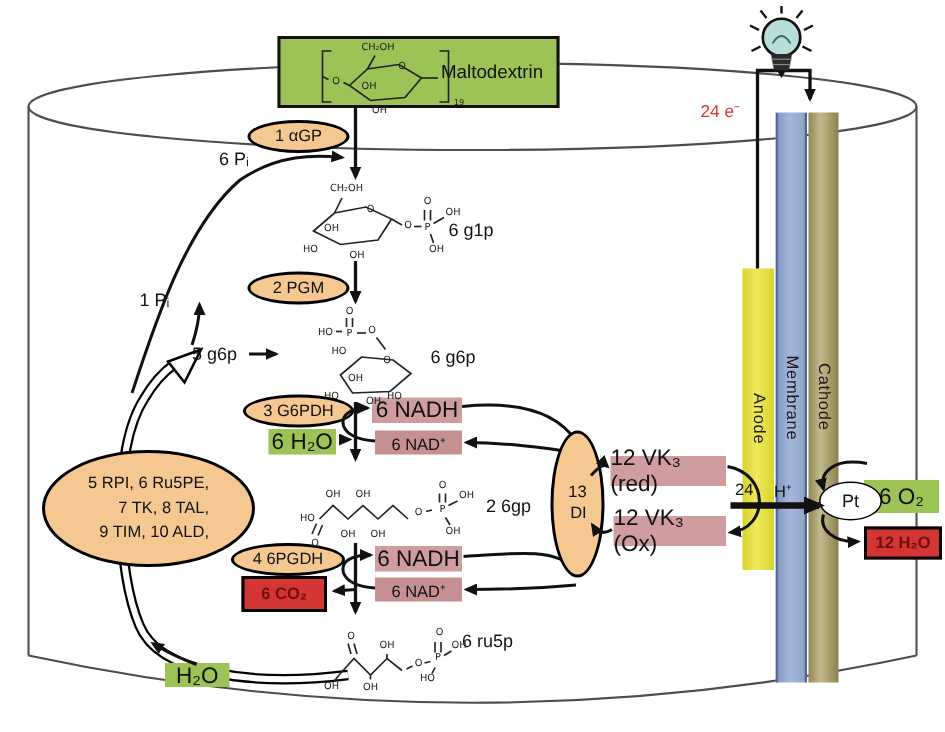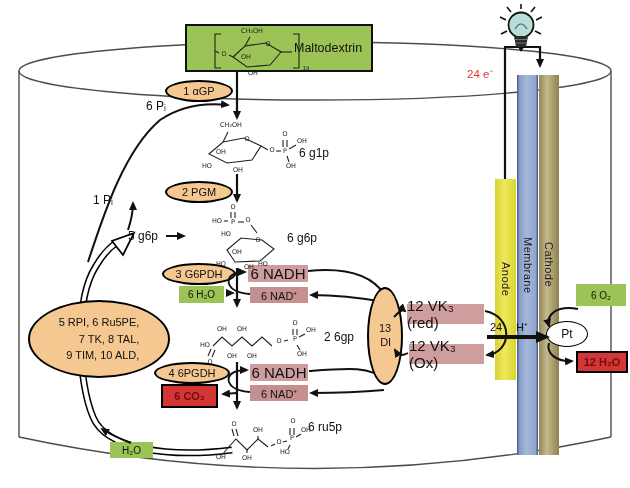--- a/index.html
+++ b/index.html
@@ -3,21 +3,21 @@
 <meta charset="utf-8">
 <style>
   html,body{margin:0;padding:0;background:#fff;}
   .stage{position:relative;width:630px;height:488px;background:#fff;overflow:hidden;
          font-family:"Liberation Sans",sans-serif;color:#111;}
   svg{position:absolute;left:0;top:0;width:630px;height:488px;}
   .layer-base{z-index:1;}
   .layer-top{z-index:3;pointer-events:none;}
   .ov{position:absolute;z-index:2;box-sizing:border-box;display:flex;align-items:center;justify-content:center;}
   .lbl{position:absolute;z-index:2;font-size:12px;white-space:nowrap;}
-  .box-green{background:var(--green);font-size:10px;}
+  .box-green{background:var(--green);font-size:15px;}
   .box-pink{background:var(--pink);font-size:15px;}
   .box-pinkdark{background:var(--pinkdark);font-size:11px;}
   .box-red{background:var(--red);border:2px solid #000;color:var(--redtext);font-size:11px;font-weight:bold;}
   .oval{background:var(--orange);border:2px solid #000;border-radius:50%;font-size:11px;text-align:right;}
   .oval-big{line-height:1.5;}
   .bar{position:absolute;z-index:2;}
   .bar-label{position:absolute;inset:0;display:flex;align-items:center;justify-content:center;
              writing-mode:vertical-rl;font-size:11px;color:#1a1a1a;letter-spacing:.5px;}
   .anode{background:linear-gradient(90deg,#d6d232,#efe95c 45%,#d8d42e);}
   .membrane{background:linear-gradient(90deg,#7b93c0,#a6b7da 45%,#8ba2cc);
@@ -98,21 +98,21 @@
 
   <div class="ov box-green" style="left:179px;top:286px;width:45px;height:17px;">6 H₂O</div>
   <div class="ov box-pink" style="left:248px;top:265px;width:60px;height:17px;">6 NADH</div>
   <div class="ov box-pinkdark" style="left:250px;top:287px;width:58px;height:16px;">6 NAD⁺</div>
   <div class="ov box-pink" style="left:250px;top:364px;width:58px;height:17px;">6 NADH</div>
   <div class="ov box-pinkdark" style="left:250px;top:385px;width:58px;height:16px;">6 NAD⁺</div>
   <div class="ov box-red" style="left:161px;top:384px;width:57px;height:24px;">6 CO₂</div>
   <div class="ov box-pink" style="left:407px;top:304px;width:77px;height:20px;">12 VK₃ (red)</div>
   <div class="ov box-pink" style="left:409px;top:344px;width:75px;height:20px;">12 VK₃ (Ox)</div>
   <div class="ov box-green" style="left:110px;top:442px;width:43px;height:16px;">H₂O</div>
-  <div class="ov box-green" style="left:576px;top:284px;width:50px;height:22px;">6 O₂</div>
+  <div class="ov box-green" style="left:576px;top:320px;width:50px;height:22px;">6 O₂</div>
   <div class="ov box-red" style="left:576px;top:351px;width:52px;height:22px;">12 H₂O</div>
 
   <div class="ov pt" style="left:546px;top:321px;width:42px;height:26px;">Pt</div>
 
   <div class="lbl" style="left:146px;top:99px;">6 Pᵢ</div>
   <div class="lbl" style="left:93px;top:193px;">1 Pᵢ</div>
   <div class="lbl" style="left:128px;top:229px;">5 g6p</div>
   <div class="lbl" style="left:299px;top:146px;">6 g1p</div>
   <div class="lbl" style="left:287px;top:231px;">6 g6p</div>
   <div class="lbl" style="left:324px;top:330px;">2 6gp</div>

